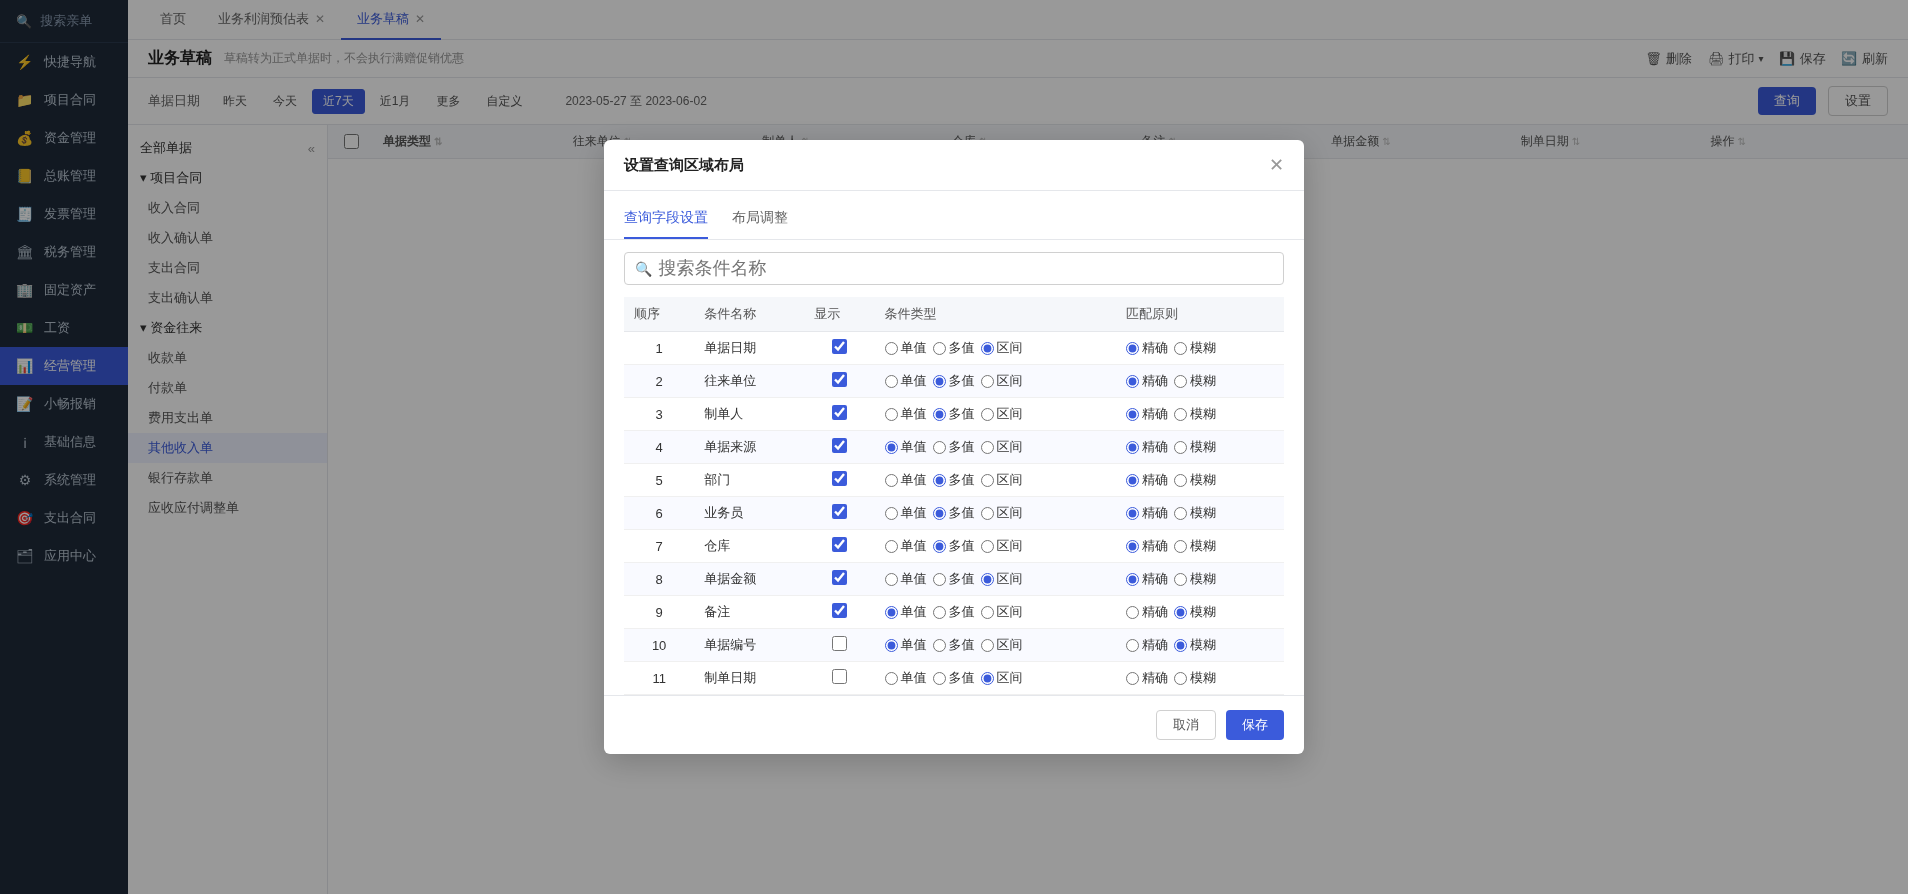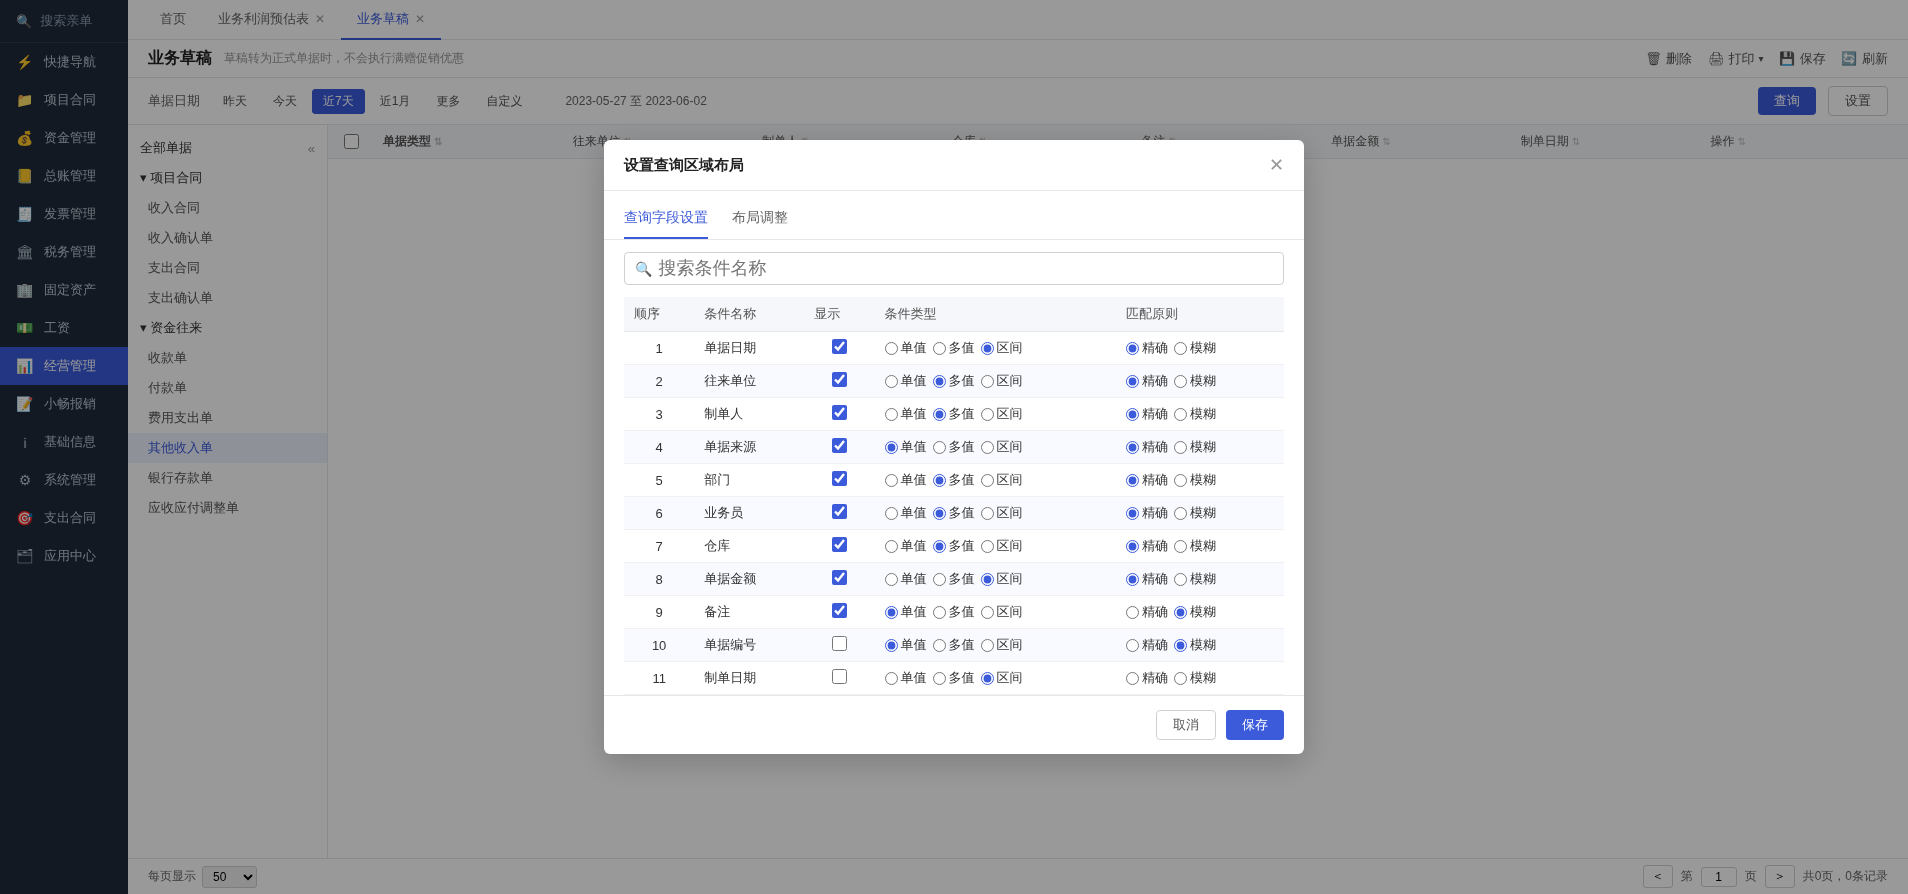--- a/index.html
+++ b/index.html
@@ -334,38 +334,20 @@
             <div style="flex: 1 1 0%; font-size: 12px; color: rgb(85, 85, 85); padding: 0px 8px; font-weight: 500; display: flex; align-items: center; gap: 3px;">备注 <span style="color:#bbb;font-size:10px;">⇅</span></div>
             <div style="flex: 1 1 0%; font-size: 12px; color: rgb(85, 85, 85); padding: 0px 8px; font-weight: 500; display: flex; align-items: center; gap: 3px;">单据金额 <span style="color:#bbb;font-size:10px;">⇅</span></div>
             <div style="flex: 1 1 0%; font-size: 12px; color: rgb(85, 85, 85); padding: 0px 8px; font-weight: 500; display: flex; align-items: center; gap: 3px;">制单日期 <span style="color:#bbb;font-size:10px;">⇅</span></div>
             <div style="flex: 1 1 0%; font-size: 12px; color: rgb(85, 85, 85); padding: 0px 8px; font-weight: 500; display: flex; align-items: center; gap: 3px;">操作 <span style="color:#bbb;font-size:10px;">⇅</span></div>
           </div>
       </div>
       <div class="empty-msg">未找到任何业务草稿</div>
     </div>
   </div>
 
-  <div class="bottom-bar">
-    <div style="display:flex;align-items:center;gap:6px;">
-      <span>每页显示</span>
-      <select style="padding:2px 6px;border:1px solid #d0d0d0;border-radius:3px;font-size:12px;">
-        <option>50</option>
-        <option>100</option>
-        <option>200</option>
-      </select>
-    </div>
-    <div class="pagination">
-      <button class="page-btn">＜</button>
-      <span>第</span>
-      <input type="text" value="1" style="width: 36px; padding: 2px 4px; border: 1px solid rgb(208, 208, 208); border-radius: 3px; text-align: center; font-size: 12px;">
-      <span>页</span>
-      <button class="page-btn">＞</button>
-      <span>共0页，0条记录</span>
-    </div>
-  </div>
 </div>
 
 <div class="modal-overlay">
   <div class="modal">
     <div class="modal-header">
       <span class="modal-title">设置查询区域布局</span>
       <span class="modal-close">✕</span>
     </div>
     <div class="modal-body">
 

